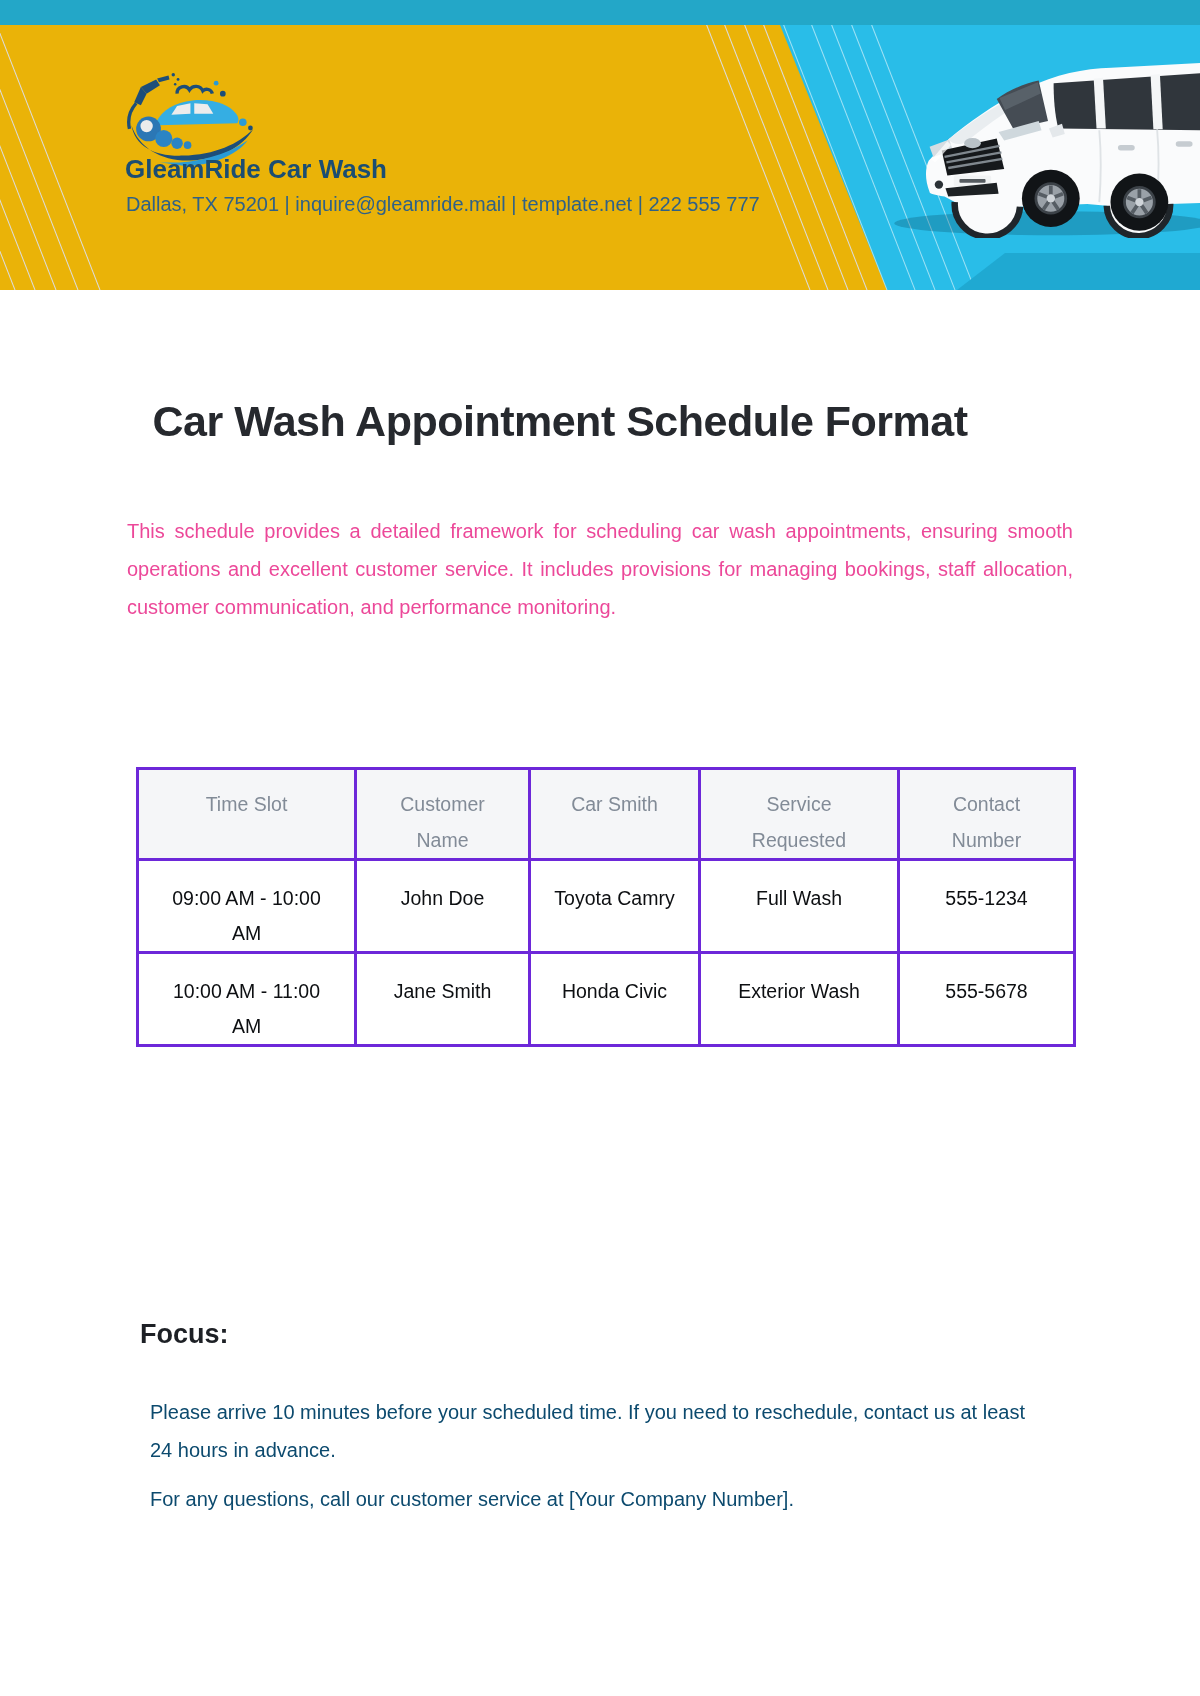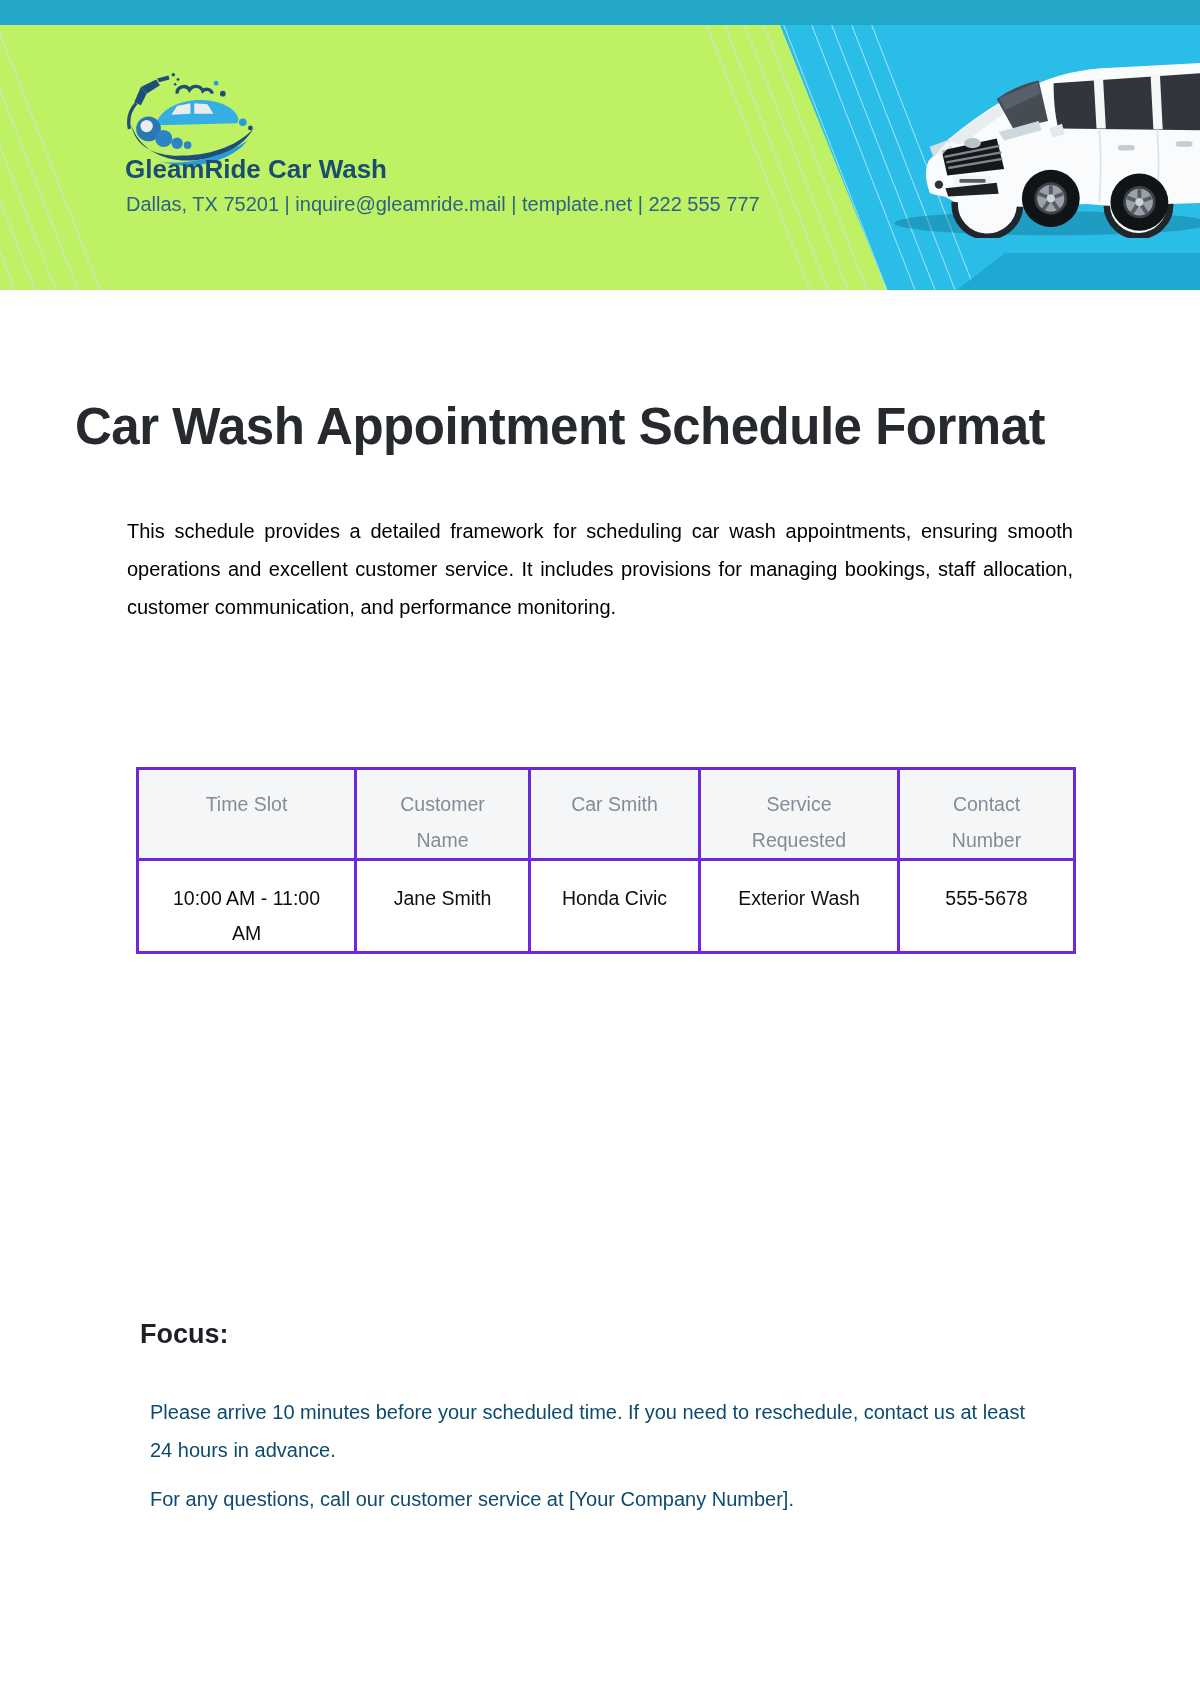--- a/index.html
+++ b/index.html
@@ -1,39 +1,39 @@
 <!DOCTYPE html>
 <html><head>
 <meta charset="utf-8">
 <style>
   html,body{margin:0;padding:0;background:#ffffff;}
   body{font-family:"Liberation Sans", sans-serif; -webkit-font-smoothing:antialiased;}
   .page{position:relative;width:1200px;height:1696px;margin:0 auto;background:#fff;overflow:hidden;}
 
   
-  .header{position:absolute;left:0;top:0;width:1200px;height:290px;background:#bef264;overflow:hidden;}
+  .header{position:absolute;left:0;top:0;width:1200px;height:290px;background:#eab308;overflow:hidden;}
   .blue-wedge{position:absolute;left:0;top:25px;width:1200px;height:265px;background:#29bde8;
               clip-path:polygon(65% 0,100% 0,100% 100%,73.9% 100%);z-index:1;}
   .dark-wedge{position:absolute;left:0;top:253px;width:1200px;height:37px;background:#1fa9d2;
               clip-path:polygon(1005px 0,1200px 0,1200px 37px,957px 37px);z-index:3;}
   .topbar{position:absolute;left:0;top:0;width:1200px;height:25px;background:#23a7c8;z-index:6;}
   .line{position:absolute;top:22px;width:1px;height:315px;transform-origin:50% 0;transform:rotate(-21.3deg);z-index:2;}
   .line.gray{background:#dcdcdd;}
   .line.white{background:rgba(255,255,255,0.55);}
   .car{position:absolute;left:855px;top:40px;z-index:4;}
   .brand{position:absolute;left:0;top:0;z-index:5;}
   .logo{position:absolute;left:125px;top:68px;}
   .brand-name{position:absolute;left:125px;top:154px;font-size:26px;font-weight:bold;color:#1b4d72;letter-spacing:0;white-space:nowrap;}
   .contact{position:absolute;left:126px;top:193px;font-size:20px;color:#2f6187;white-space:nowrap;}
 
   
   .doc-title{position:absolute;left:0;top:397px;width:1120px;margin:0;text-align:center;
-             font-size:51px;font-weight:bold;color:#26292e;letter-spacing:-0.5px;}
+             font-size:43px;font-weight:bold;color:#26292e;letter-spacing:-0.5px;}
   .intro{position:absolute;left:127px;top:512px;width:946px;margin:0;font-size:20px;line-height:38px;
-         text-align:justify;color:#000000;}
+         text-align:justify;color:#ec4899;}
 
   table.schedule{position:absolute;left:136px;top:767px;width:937px;border-collapse:collapse;table-layout:fixed;}
   .schedule th,.schedule td{border:3px solid #6d28d9;text-align:center;vertical-align:top;font-weight:normal;}
   .schedule thead tr{height:87px;}
   .schedule tbody tr{height:92px;}
   .schedule th{background:#f5f6f8;color:#828b97;font-size:19.5px;line-height:36px;padding:16px 30px 0;}
   .schedule td{background:#ffffff;color:#0d0f12;font-size:19.5px;line-height:35px;padding:20px 18px 0;}
   .schedule td.c-time{padding-left:22px;padding-right:22px;}
   .schedule td.c-name{padding-left:12px;padding-right:12px;}
   .schedule td.c-model{padding-left:18px;padding-right:18px;}
@@ -177,20 +177,27 @@
         <tr>
           <th>Time Slot</th>
           <th>Customer Name</th>
           <th>Car Smith</th>
           <th>Service Requested</th>
           <th>Contact Number</th>
         </tr>
       </thead>
       <tbody>
         <tr>
+          <td class="c-time">09:00 AM - 10:00 AM</td>
+          <td class="c-name">John Doe</td>
+          <td class="c-model">Toyota Camry</td>
+          <td class="c-service">Full Wash</td>
+          <td class="c-contact">555-1234</td>
+        </tr>
+        <tr>
           <td class="c-time">10:00 AM - 11:00 AM</td>
           <td class="c-name">Jane Smith</td>
           <td class="c-model">Honda Civic</td>
           <td class="c-service">Exterior Wash</td>
           <td class="c-contact">555-5678</td>
         </tr>
       </tbody>
     </table>
 
     <h2 class="notes-heading">Focus:</h2>

